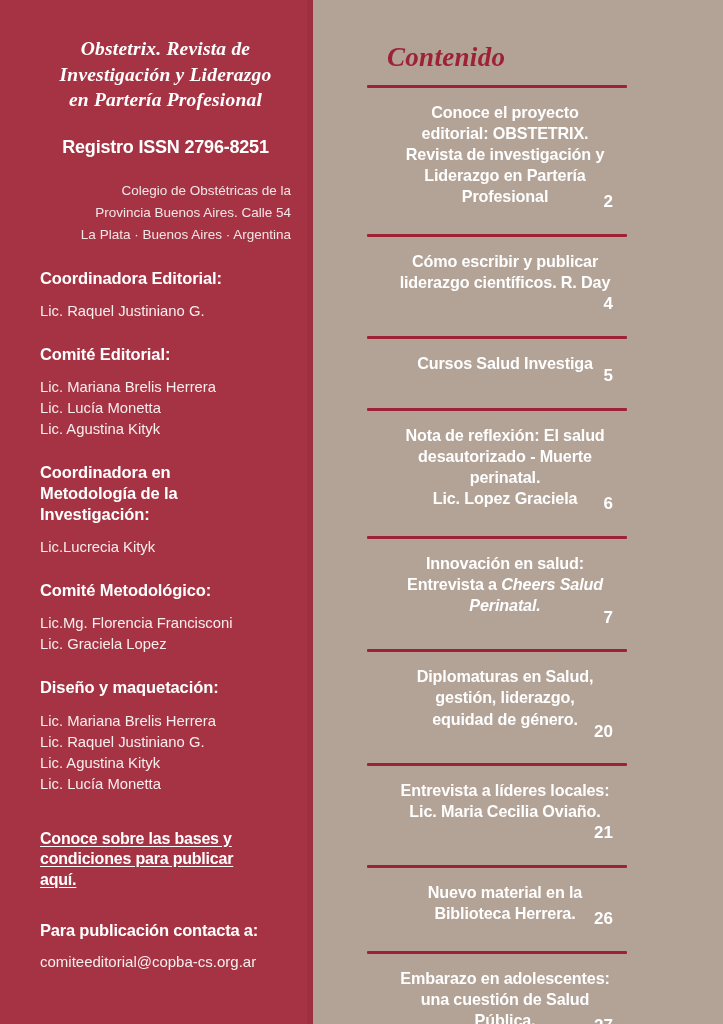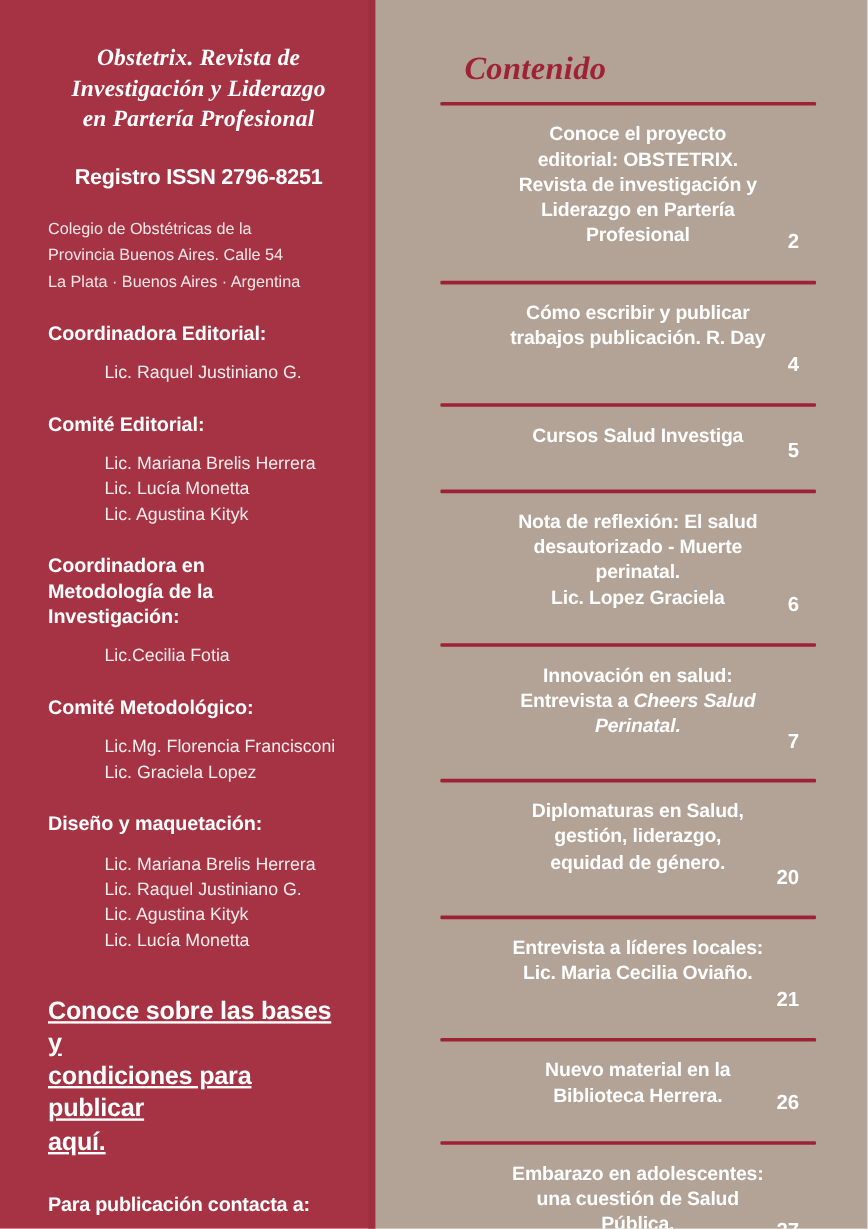--- a/index.html
+++ b/index.html
@@ -61,47 +61,46 @@
     letter-spacing: -0.2px;
   }
 
   .address {
     color: #F2E6E6;
     font-size: 13.5px;
     line-height: 1.62;
     margin-top: 22px;
     font-weight: 400;
   }
-  .address .ln { display: block; }
+  .address .ln { display: block; text-align: right; }
 
   .sect {
     margin-top: 22px;
   }
   .sect-head {
     color: #FFFFFF;
     font-size: 16.5px;
     font-weight: 700;
     line-height: 1.28;
     letter-spacing: -0.1px;
   }
   .sect-head .ln { display: block; }
   .sect-body {
     margin-top: 12px;
     color: #F7EDED;
     font-size: 14.8px;
     line-height: 1.42;
     font-weight: 400;
-    margin-left: 47px;
   }
   .sect-body .ln { display: block; }
 
   .linkline {
     margin-top: 34px;
     color: #FFFFFF;
-    font-size: 21px;
+    font-size: 16px;
     font-weight: 700;
     line-height: 1.3;
     text-decoration: underline;
     text-underline-offset: 2px;
     cursor: pointer;
     letter-spacing: -0.2px;
   }
   .linkline .ln { display: block; }
 
   .contact-head {
@@ -118,21 +117,21 @@
     font-weight: 400;
     cursor: pointer;
   }
 
   
   .right-panel {
     position: relative;
     flex: 1 1 auto;
     background: #B3A296;
     box-sizing: border-box;
-    padding: 36px 43px 0 54px;
+    padding: 36px 96px 0 54px;
   }
   .toc-title {
     font-family: "Liberation Serif", serif;
     font-style: italic;
     font-weight: 700;
     color: #9E2235;
     font-size: 27px;
     line-height: 1;
     margin: 8px 0 0 20px;
     letter-spacing: 0.3px;
@@ -210,21 +209,21 @@
               <span class="ln">Lic. Agustina Kityk</span>
             </div>
           </div>
           <div class="sect">
             <div class="sect-head">
               <span class="ln">Coordinadora  en</span>
               <span class="ln">Metodología de la</span>
               <span class="ln">Investigación:</span>
             </div>
             <div class="sect-body">
-              <span class="ln">Lic.Cecilia Fotia</span>
+              <span class="ln">Lic.Lucrecia Kityk</span>
             </div>
           </div>
           <div class="sect">
             <div class="sect-head">
               <span class="ln">Comité Metodológico:</span>
             </div>
             <div class="sect-body">
               <span class="ln">Lic.Mg. Florencia Francisconi</span>
               <span class="ln">Lic. Graciela Lopez</span>
             </div>
@@ -262,21 +261,21 @@
             <span class="ln">Revista de investigación y</span>
             <span class="ln">Liderazgo en Partería</span>
             <span class="ln">Profesional</span>
           </div>
           <div class="toc-page">2</div>
         </div>
         <div class="rule"></div>
         <div class="toc-entry">
           <div class="toc-text">
             <span class="ln">Cómo escribir y publicar</span>
-            <span class="ln">trabajos publicación.  R. Day</span>
+            <span class="ln">liderazgo científicos.  R. Day</span>
           </div>
           <div class="toc-page">4</div>
         </div>
         <div class="rule"></div>
         <div class="toc-entry tight2">
           <div class="toc-text">
             <span class="ln">Cursos Salud Investiga</span>
           </div>
           <div class="toc-page">5</div>
         </div>

